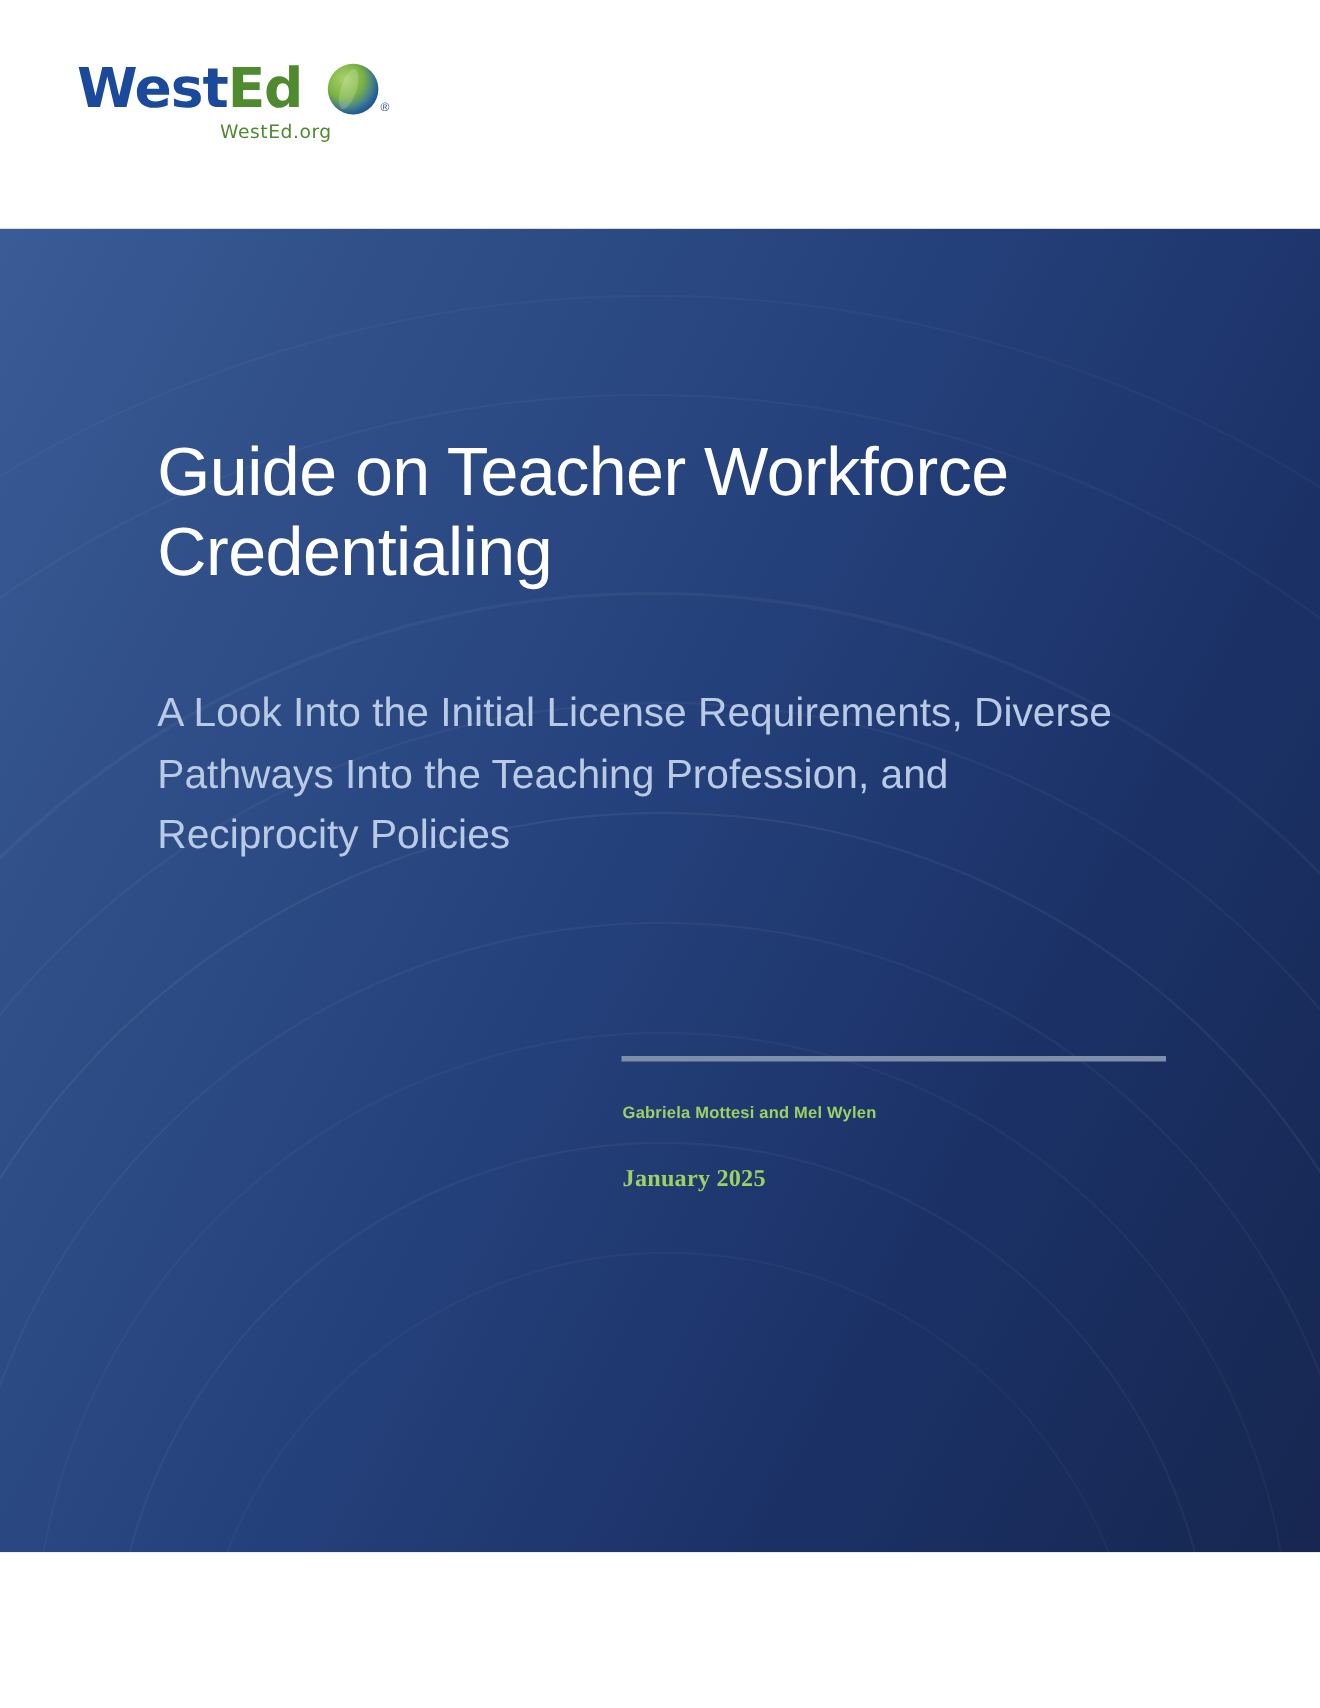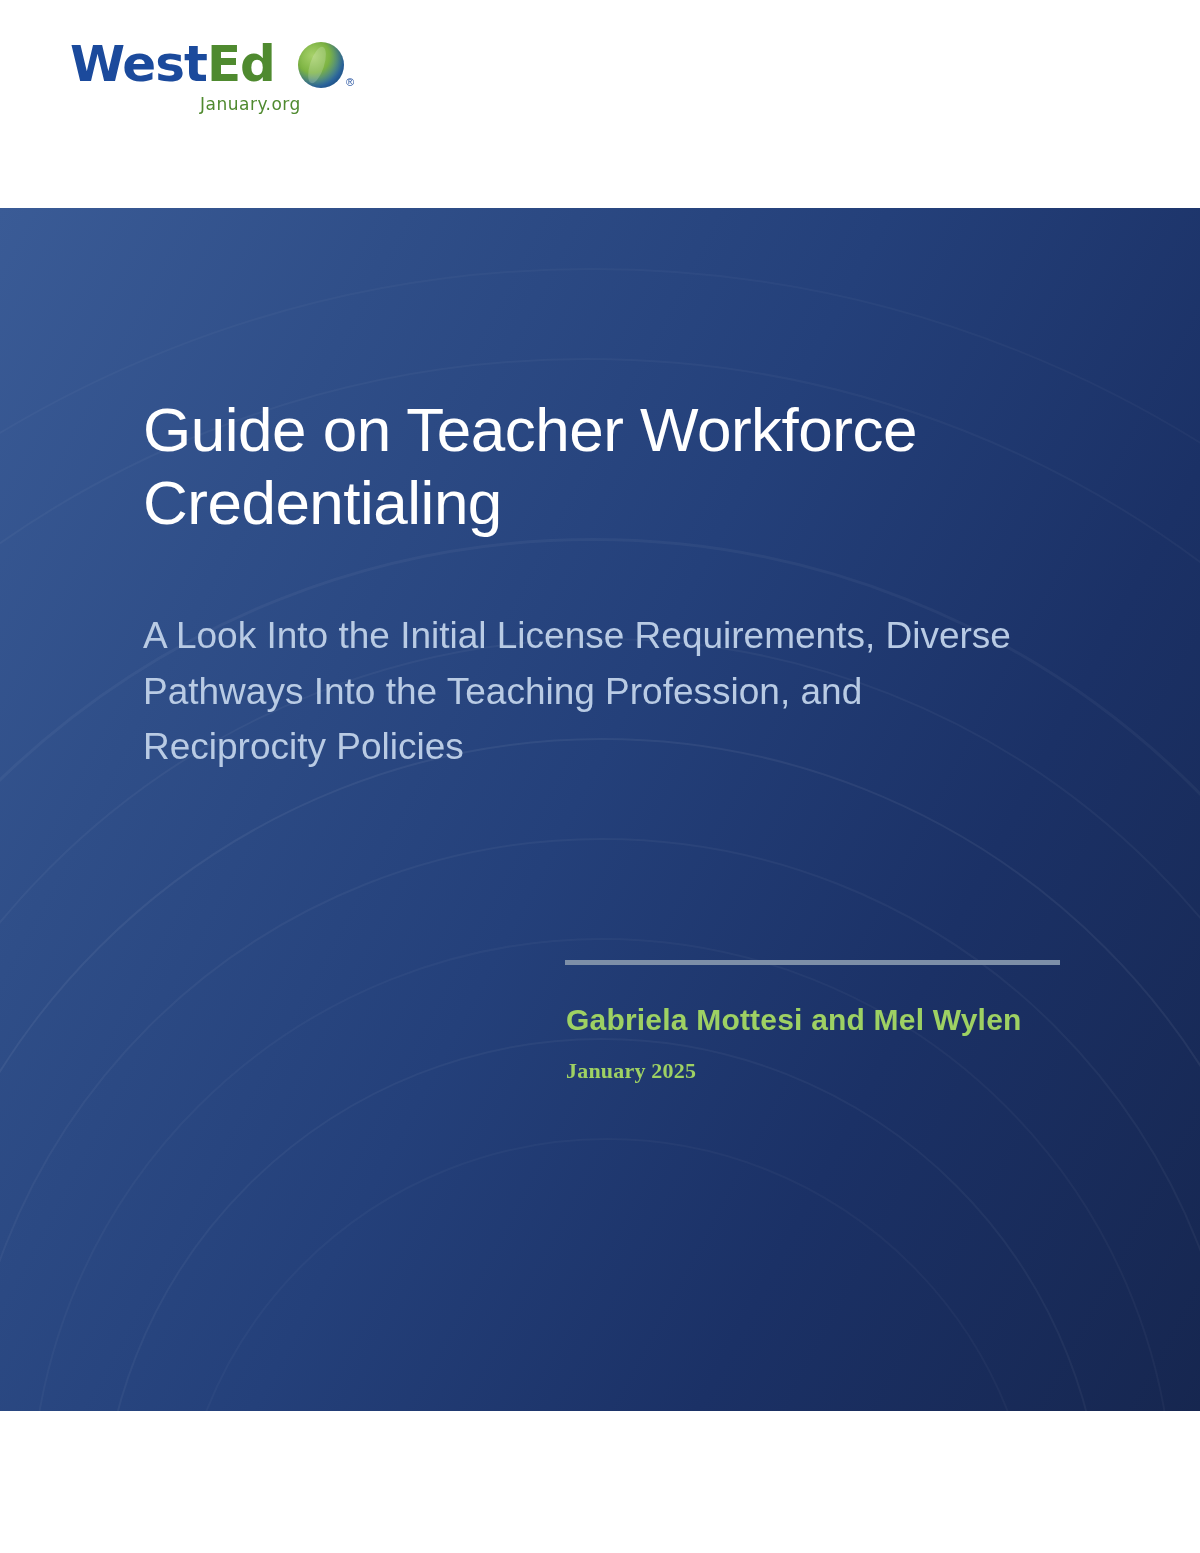--- a/index.html
+++ b/index.html
@@ -17,21 +17,21 @@
     position: relative;
     width: 1200px;
     height: 1553px;
     background: #ffffff;
     overflow: hidden;
   }
 
   
   .logo-band {
     position: absolute;
-    left: 0; top: 0;
+    left: 0; top: 16px;
     width: 1200px;
     height: 176px;
     background: #ffffff;
   }
   .logo-wrap {
     position: absolute;
     left: 70px;
     top: 36px;
     width: 290px;
     height: 85px;
@@ -132,21 +132,21 @@
     font-family: "Liberation Sans", sans-serif;
     font-weight: normal;
     font-size: 62px;
     line-height: 1.18;
     letter-spacing: -0.5px;
     margin: 0;
   }
   .subtitle {
     position: absolute;
     left: 143px;
-    top: 400px;
+    top: 412px;
     width: 880px;
     color: #b9cbe4;
     font-family: "Liberation Sans", sans-serif;
     font-weight: normal;
     font-size: 37px;
     line-height: 1.5;
     margin: 0;
   }
 
   .rule {
@@ -155,21 +155,21 @@
     top: 752px;
     width: 495px;
     height: 5px;
     background: #7d8fa8;
   }
   .byline {
     position: absolute;
     left: 566px;
     top: 795px;
     color: #9ed163;
-    font-size: 30px;
+    font-size: 15px;
     font-weight: bold;
     letter-spacing: 0.2px;
   }
   .pubdate {
     position: absolute;
     left: 566px;
     top: 850px;
     color: #9ed163;
     font-size: 22px;
     font-weight: bold;
@@ -189,21 +189,21 @@
 </head>
 <body>
 
 <div class="page">
 
   <div class="logo-band">
     <div class="logo-wrap">
       <div class="logo-text"><span>West</span><span class="ed">Ed</span></div>
       <div class="logo-globe"></div>
       <div class="logo-reg">®</div>
-      <div class="logo-url">January.org</div>
+      <div class="logo-url">WestEd.org</div>
     </div>
   </div>
 
   <div class="cover">
     <div class="swirl s8"></div>
     <div class="swirl s7"></div>
     <div class="swirl s1"></div>
     <div class="swirl s2"></div>
     <div class="swirl s3"></div>
     <div class="swirl s4"></div>

